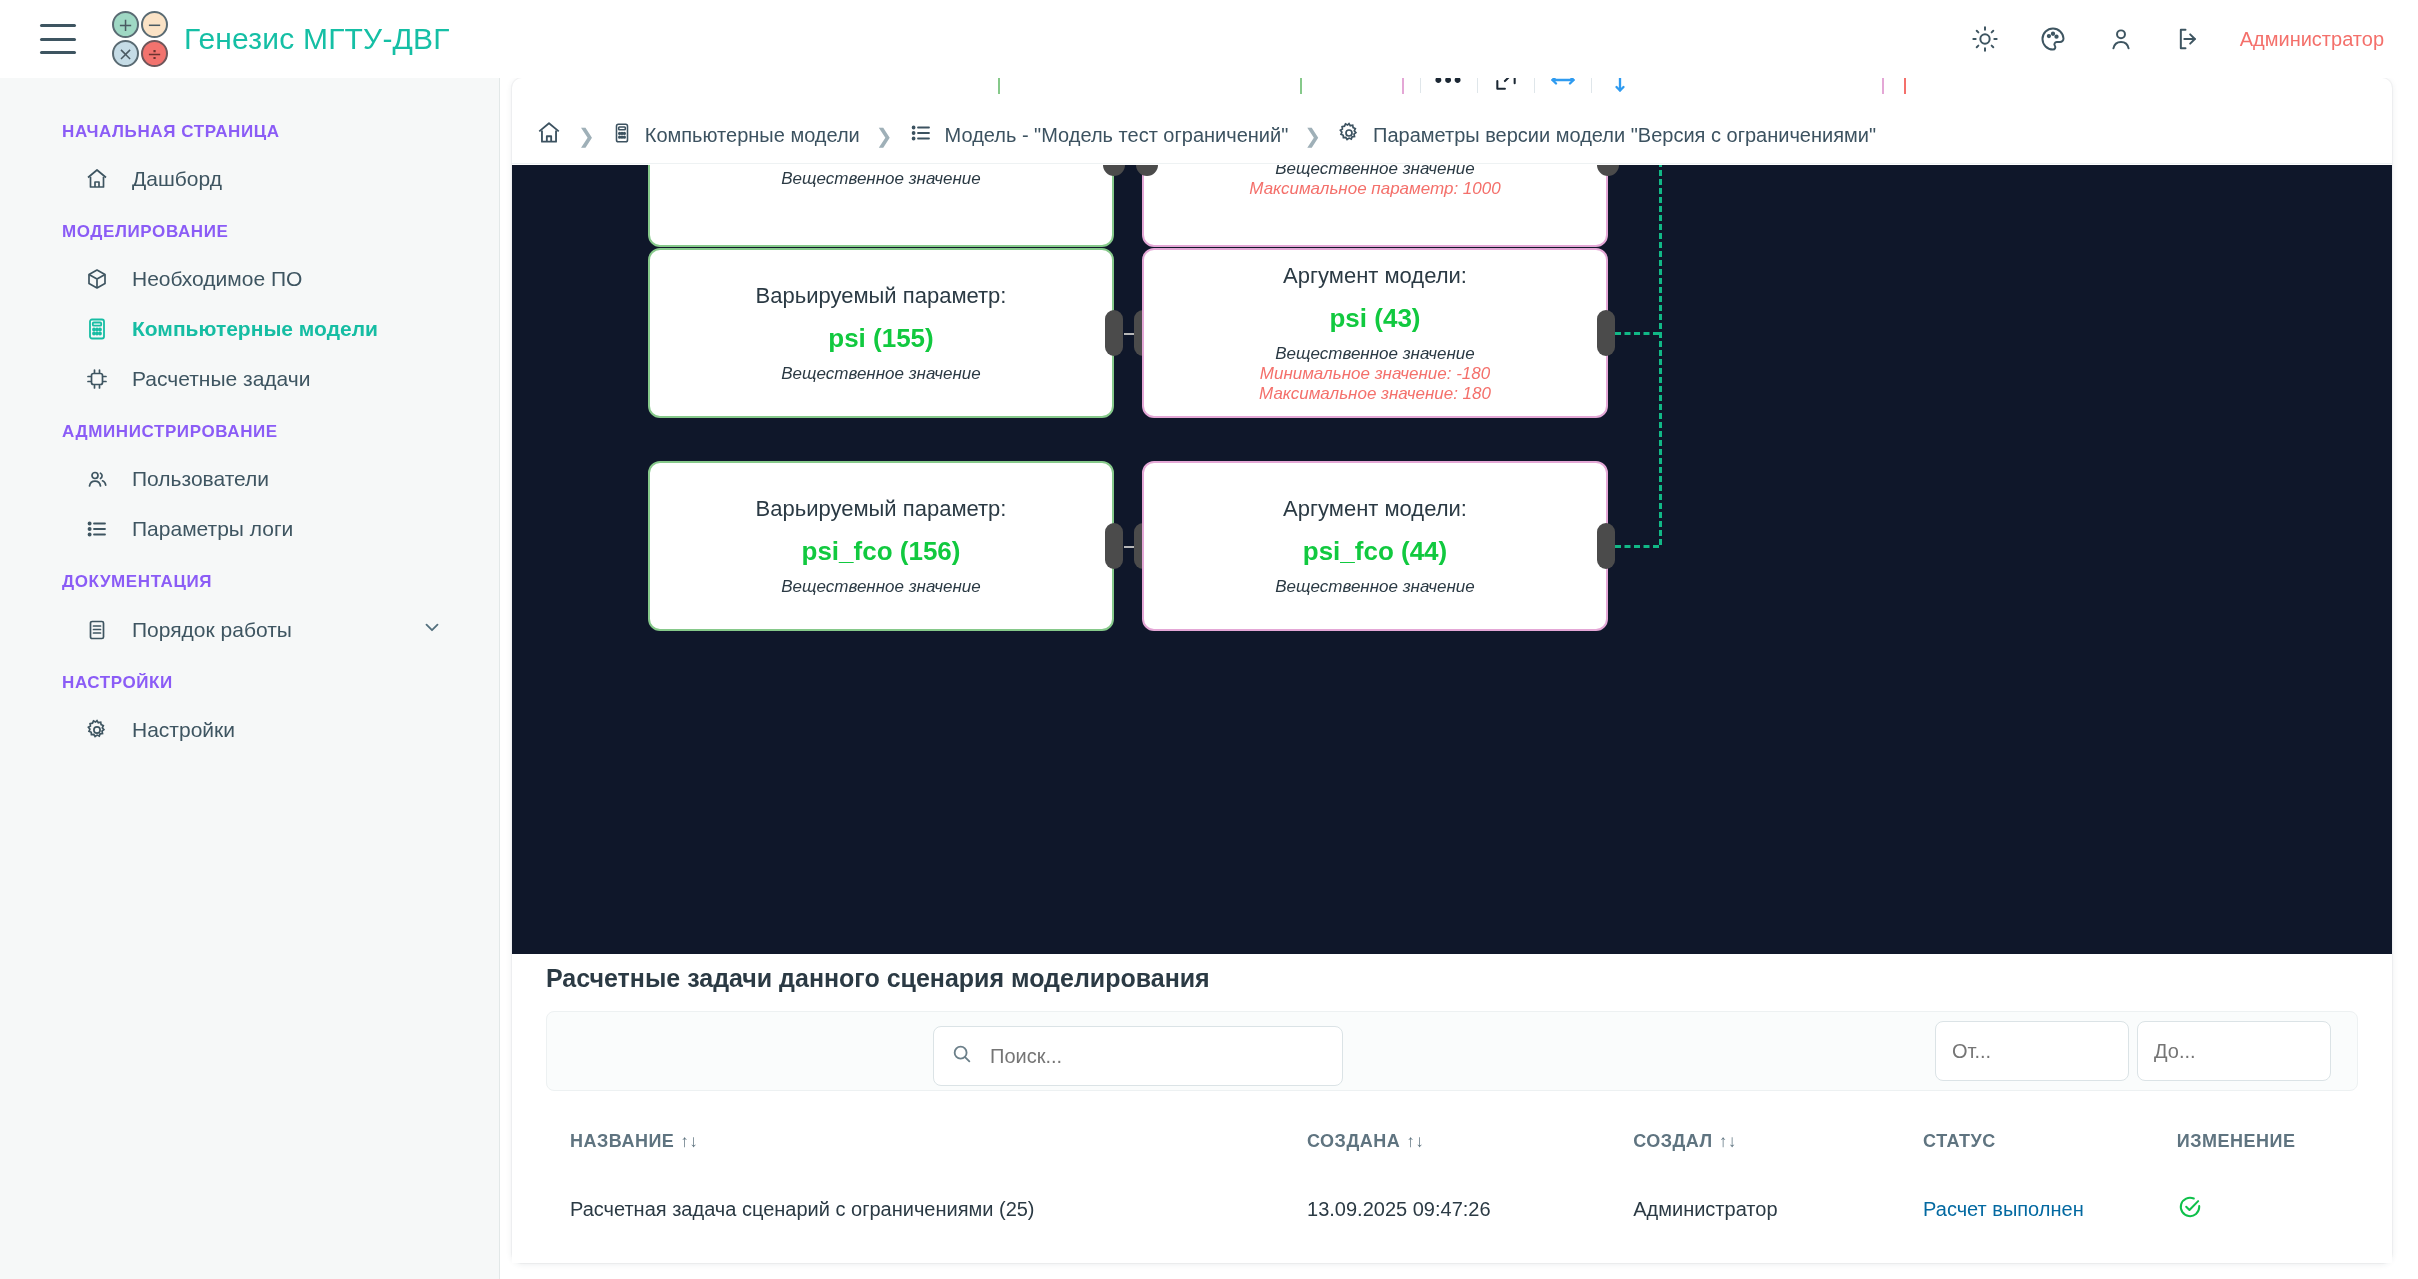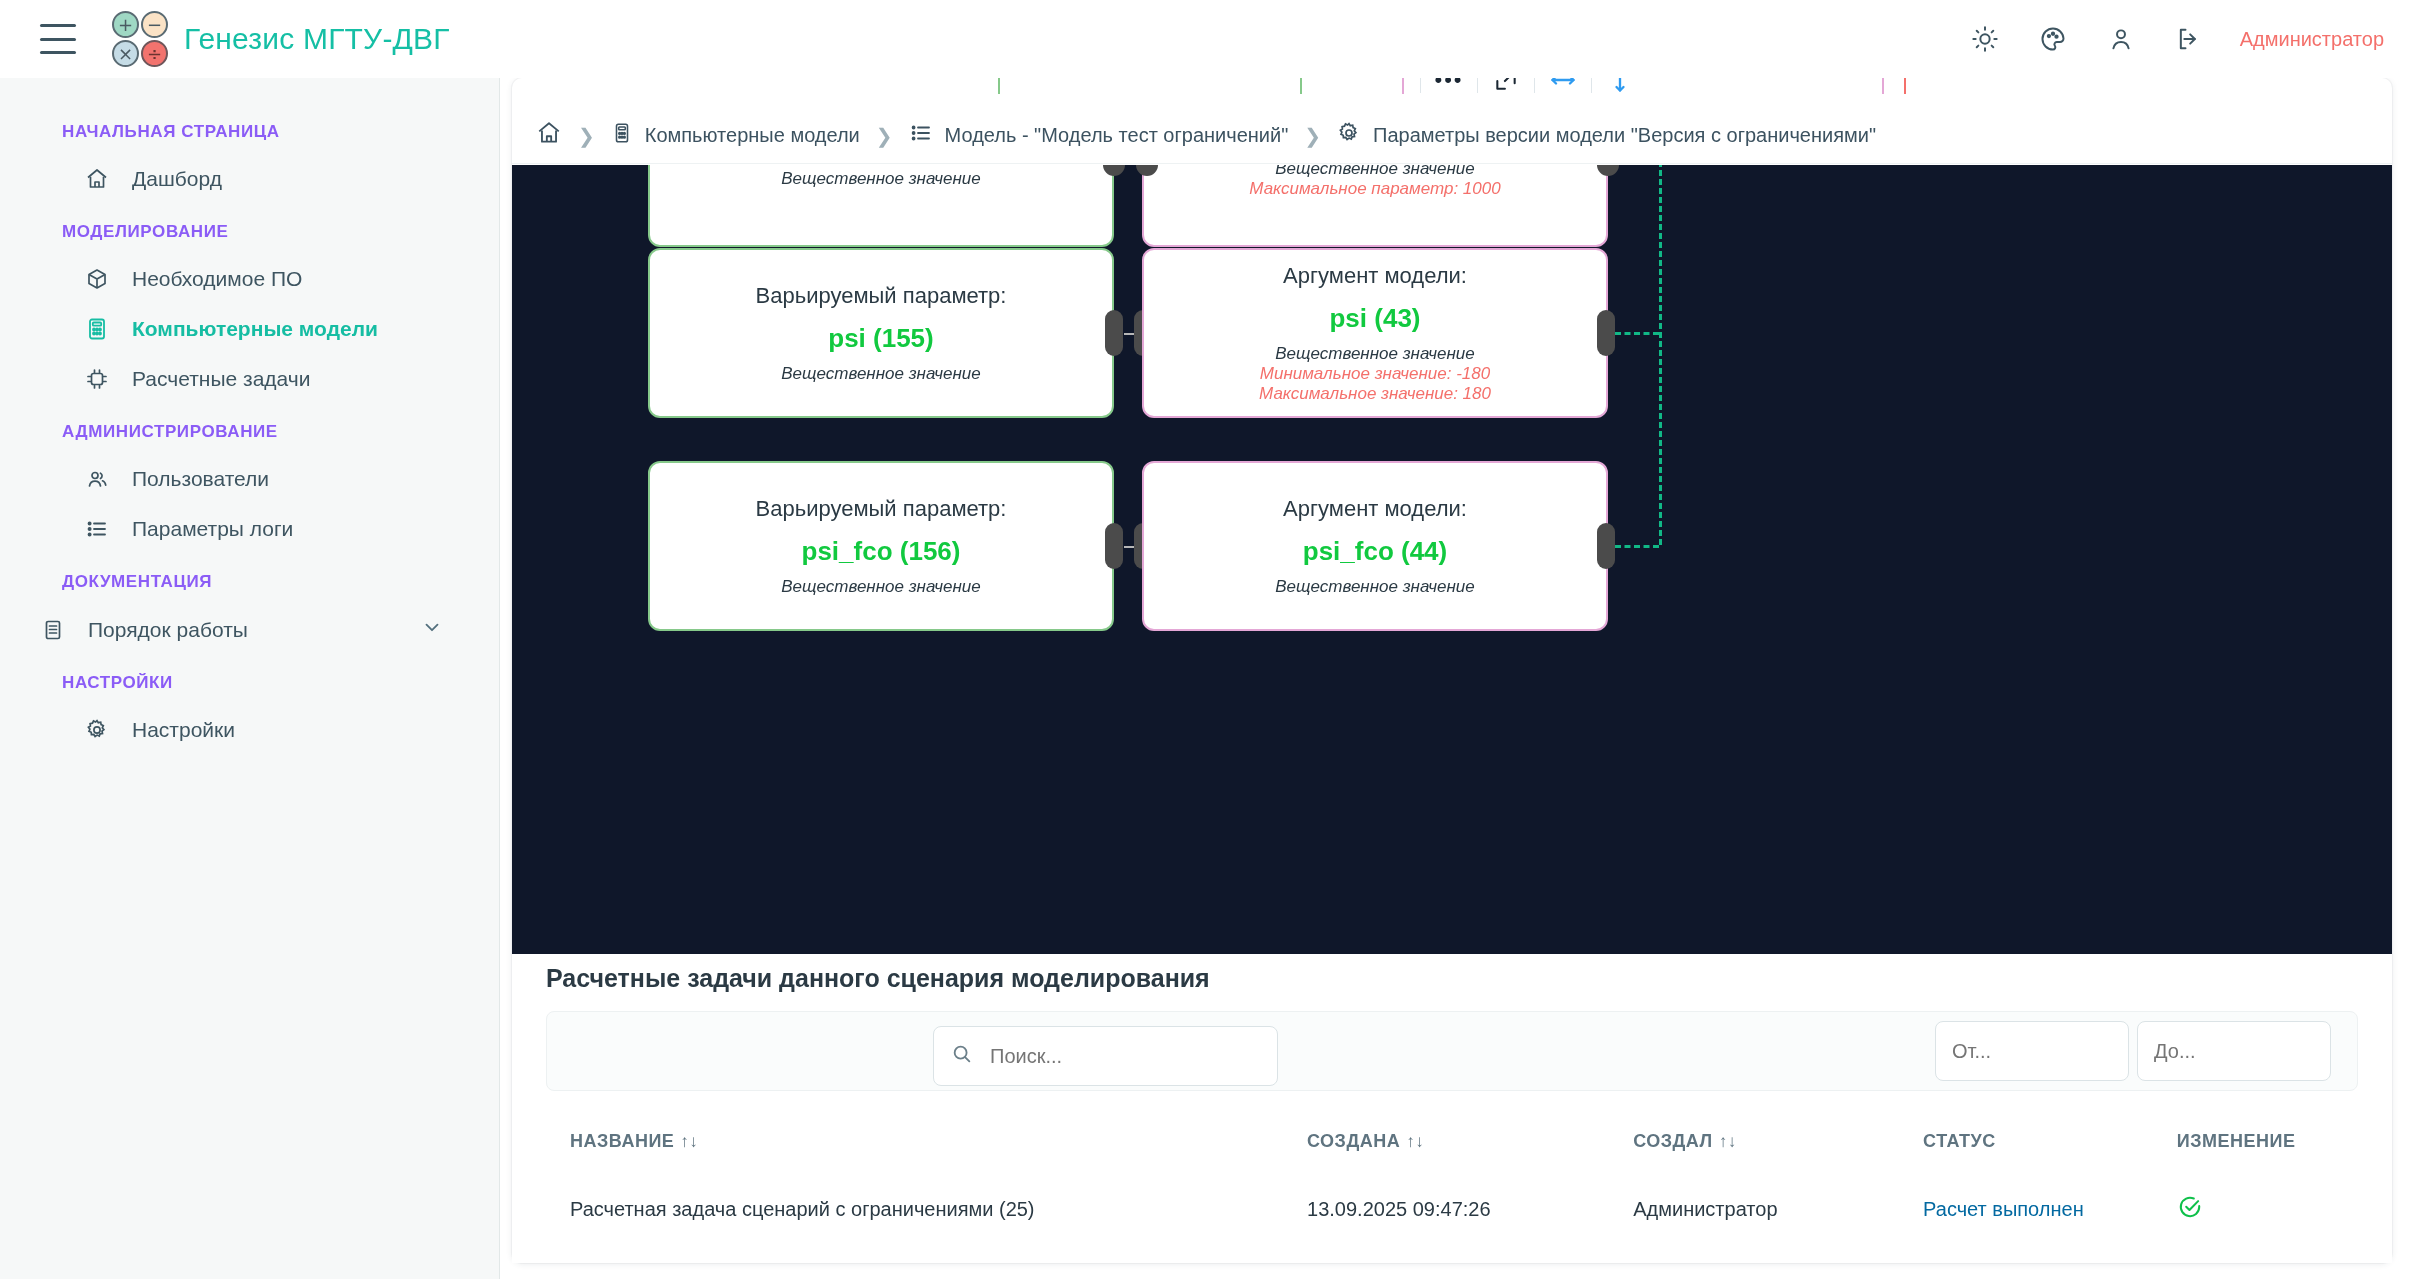--- a/index.html
+++ b/index.html
@@ -39,21 +39,21 @@
     position: absolute; top: 78px; left: 0; width: 500px; bottom: 0;
     background: #f6f8f8; border-right: 1px solid #e2e8e8; padding-top: 26px; z-index: 30;
   }
   .nav-group { font-size: 17px; font-weight: bold; color: #8b5cf6;
     letter-spacing: .6px; padding: 18px 0 12px 62px; }
   .nav-item { display: flex; align-items: center; gap: 22px;
     padding: 12px 0 12px 84px; font-size: 21px; color: #3e5561; cursor: pointer; }
   .nav-item .ic { width: 26px; height: 26px; display: flex; align-items: center;
     justify-content: center; flex: 0 0 26px; }
   .nav-item.active { color: #16bda3; font-weight: bold; }
-  .nav-item.has-chevron { padding-left: 40px; }
+  .nav-item.has-chevron { padding-left: 84px; }
   .chev { margin-left: auto; margin-right: 56px; color: #53707e; }
 
   
   .main { position: absolute; top: 78px; left: 500px; right: 0; bottom: 0;
     background: #ffffff; overflow: hidden; }
   .card { position: absolute; top: 0; left: 12px; right: 26px; bottom: 16px;
     background: #fff; border-radius: 10px;
     box-shadow: 0 1px 6px rgba(40,60,70,.10), 0 0 0 1px rgba(40,60,70,.04); }
 
   
@@ -94,21 +94,21 @@
     border-bottom: 5px solid transparent; }
   .dashline { position: absolute; border-left: 3px dashed #11b886; }
   .dashstub { position: absolute; border-top: 3px dashed #11b886; }
 
   
   .bottom { position: absolute; left: 0; right: 0; bottom: 0; background: #fff;
     padding: 0 34px 28px 34px; z-index: 20; }
   .sec-title { font-size: 25px; font-weight: bold; color: #2b3a44; padding: 10px 0 18px 0; }
   .filters { background: #fafcfc; border: 1px solid #edf1f2; border-radius: 8px;
     height: 80px; display: flex; align-items: center; padding: 0 26px; }
-  .search-wrap { position: relative; margin-left: 360px; width: 345px; margin-top: 10px; }
+  .search-wrap { position: relative; margin-left: 360px; width: 410px; margin-top: 10px; }
   .inp { width: 100%; height: 60px; border: 1px solid #dbe3e6; border-radius: 8px;
     font-size: 20px; color: #5d717c; padding: 0 16px; outline: none; background: #fff;
     font-family: "Liberation Sans", sans-serif; }
   .search-wrap .inp { padding-left: 56px; }
   .s-ic { position: absolute; left: 18px; top: 50%; transform: translateY(-50%); color: #6b7f89; }
   .from-wrap { margin-left: auto; width: 194px; }
   .to-wrap { margin-left: 8px; width: 194px; }
 
   table { width: 100%; border-collapse: collapse; margin-top: 22px; }
   th { text-align: left; font-size: 18px; letter-spacing: .5px; color: #5f7480;

